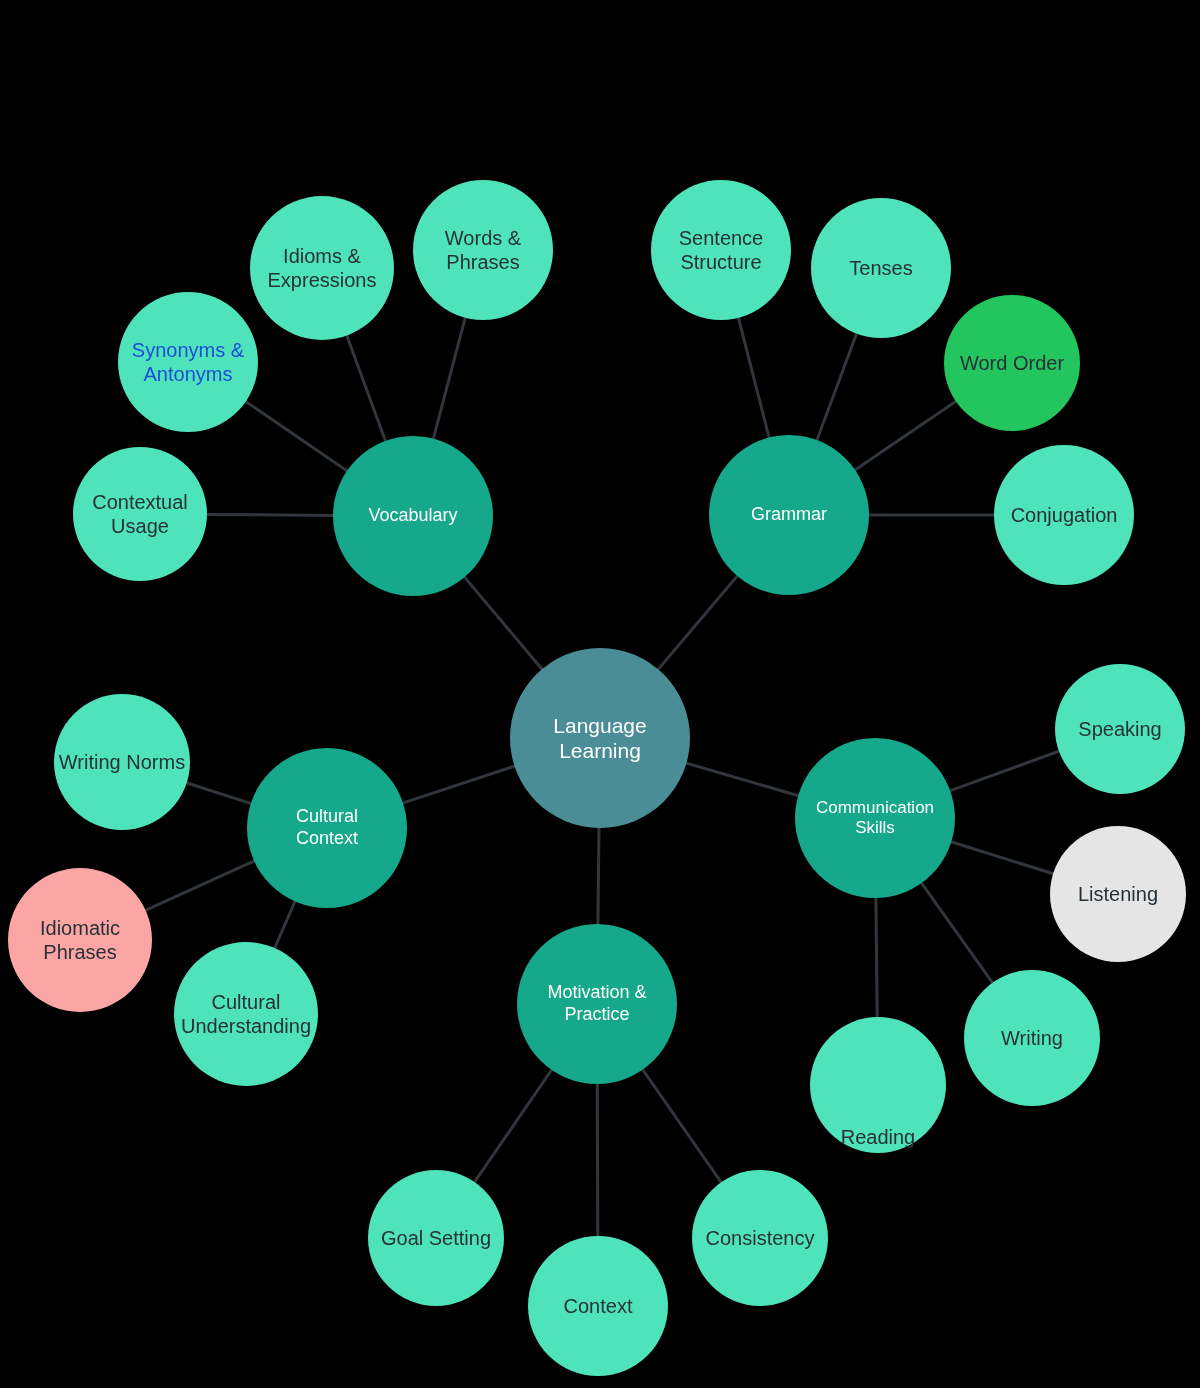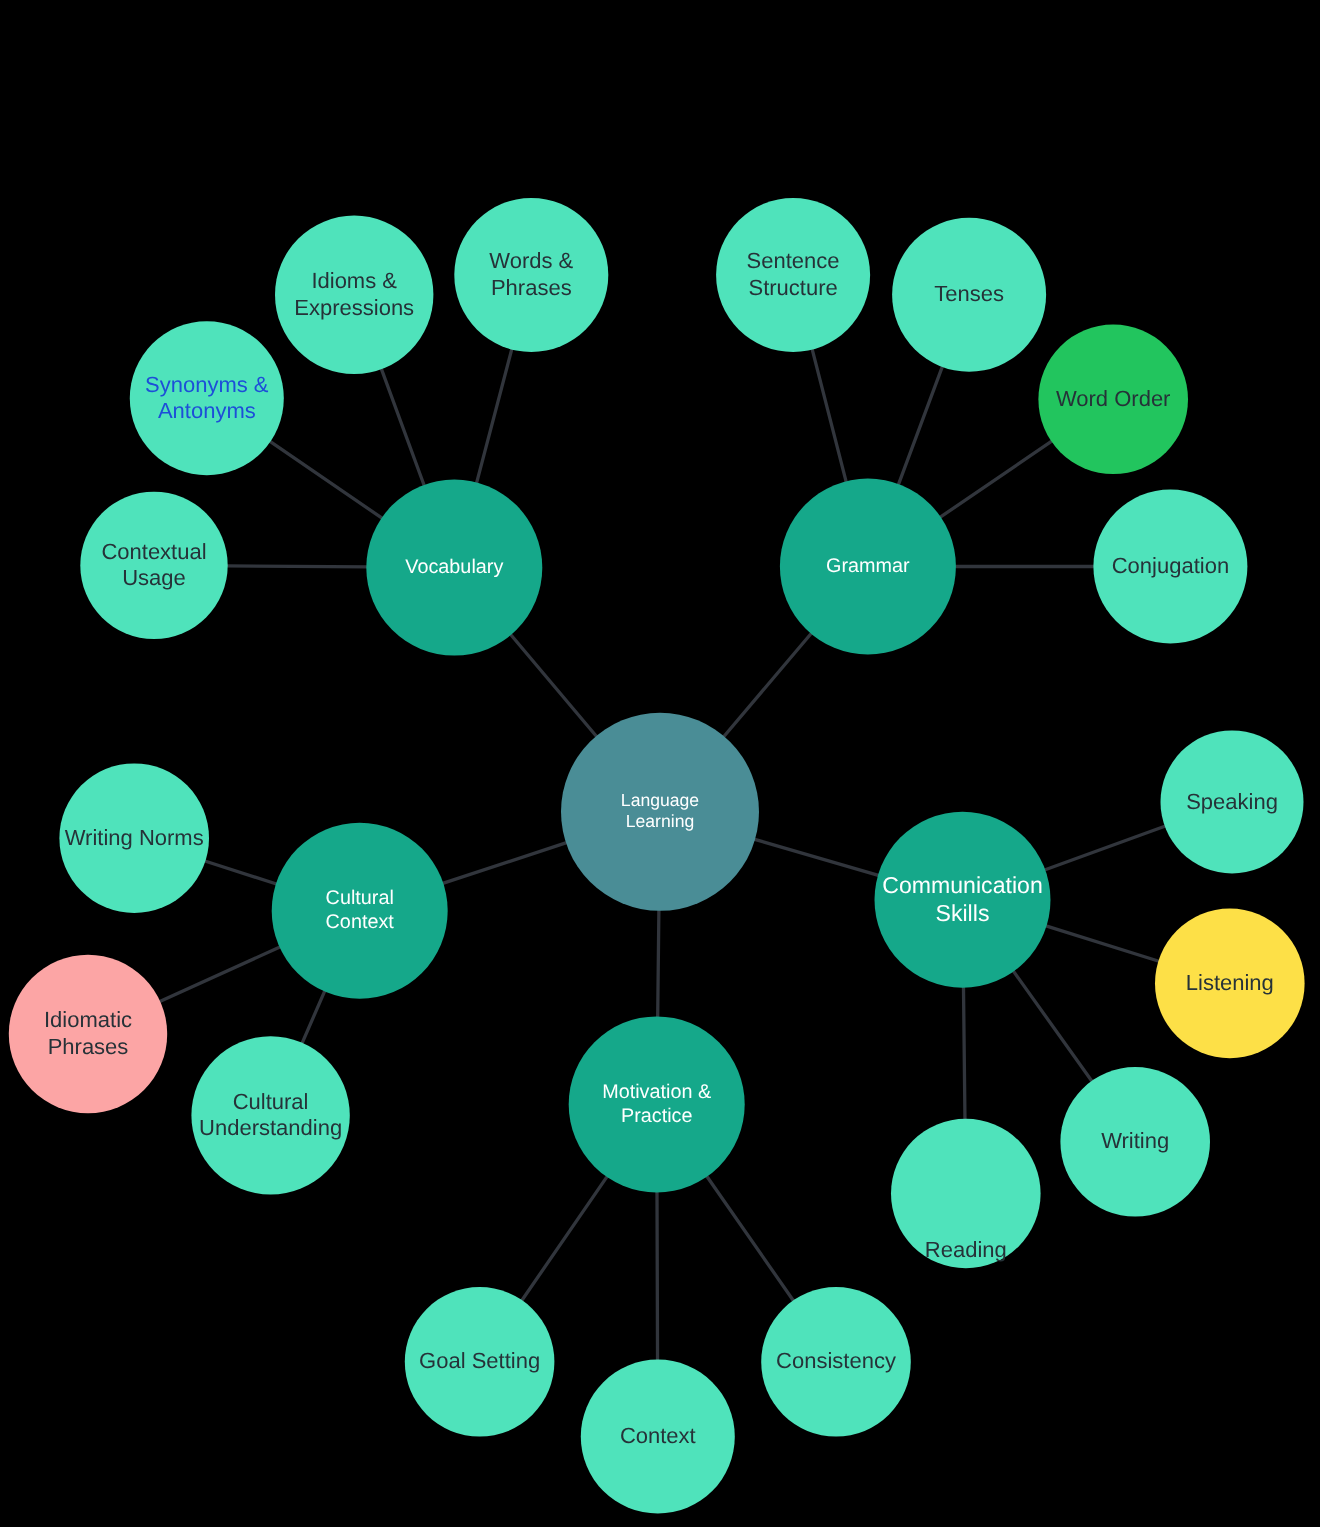--- a/index.html
+++ b/index.html
@@ -60,23 +60,23 @@
     justify-content: center;
     text-align: center;
     line-height: 1.2;
     padding: 4px;
   }
   .node-label {
     display: block;
     width: 100%;
     white-space: pre-line;
   }
-  .node.center   { font-size: 16px; font-weight: normal; }
+  .node.center   { font-size: 21px; font-weight: normal; }
   .node.branch   { font-size: 18px; font-weight: normal; }
-  .node.branch.small-label { font-size: 21px; }
+  .node.branch.small-label { font-size: 17px; }
   .node.leaf     { font-size: 20px; font-weight: normal; }
 </style>
 </head>
 <body style="background: rgb(0, 0, 0);">
 
 <div id="canvas" style="background: rgb(0, 0, 0);">
 
 
   <svg id="edges" viewBox="0 0 1200 1388" width="1200" height="1388" aria-hidden="true">
       <line x1="543.3067189683607" y1="670.6956770640431" x2="463.2508627325894" y2="575.6561044205072" stroke="#31353c" stroke-width="3" stroke-linecap="round"></line>
@@ -152,21 +152,21 @@
       </div>
       <div class="node leaf" style="left: 944px; top: 295px; width: 136px; height: 136px; background: #22c55e; color: rgb(38, 50, 56);">
         <span class="node-label">Word Order</span>
       </div>
       <div class="node leaf" style="left: 994px; top: 445px; width: 140px; height: 140px; background: rgb(79, 227, 187); color: rgb(38, 50, 56);">
         <span class="node-label">Conjugation</span>
       </div>
       <div class="node leaf" style="left: 1055px; top: 664px; width: 130px; height: 130px; background: rgb(79, 227, 187); color: rgb(38, 50, 56);">
         <span class="node-label">Speaking</span>
       </div>
-      <div class="node leaf" style="left: 1050px; top: 826px; width: 136px; height: 136px; background: #fde047; color: rgb(38, 50, 56);">
+      <div class="node leaf" style="left: 1050px; top: 826px; width: 136px; height: 136px; background: #e5e5e5; color: rgb(38, 50, 56);">
         <span class="node-label">Listening</span>
       </div>
       <div class="node leaf" style="left: 964px; top: 970px; width: 136px; height: 136px; background: rgb(79, 227, 187); color: rgb(38, 50, 56);">
         <span class="node-label">Writing</span>
       </div>
       <div class="node leaf" style="left: 810px; top: 1017px; width: 136px; height: 136px; background: rgb(79, 227, 187); color: rgb(38, 50, 56); align-items: flex-end;">
         <span class="node-label">Reading</span>
       </div>
       <div class="node leaf" style="left: 368px; top: 1170px; width: 136px; height: 136px; background: rgb(79, 227, 187); color: rgb(38, 50, 56);">
         <span class="node-label">Goal Setting</span>

